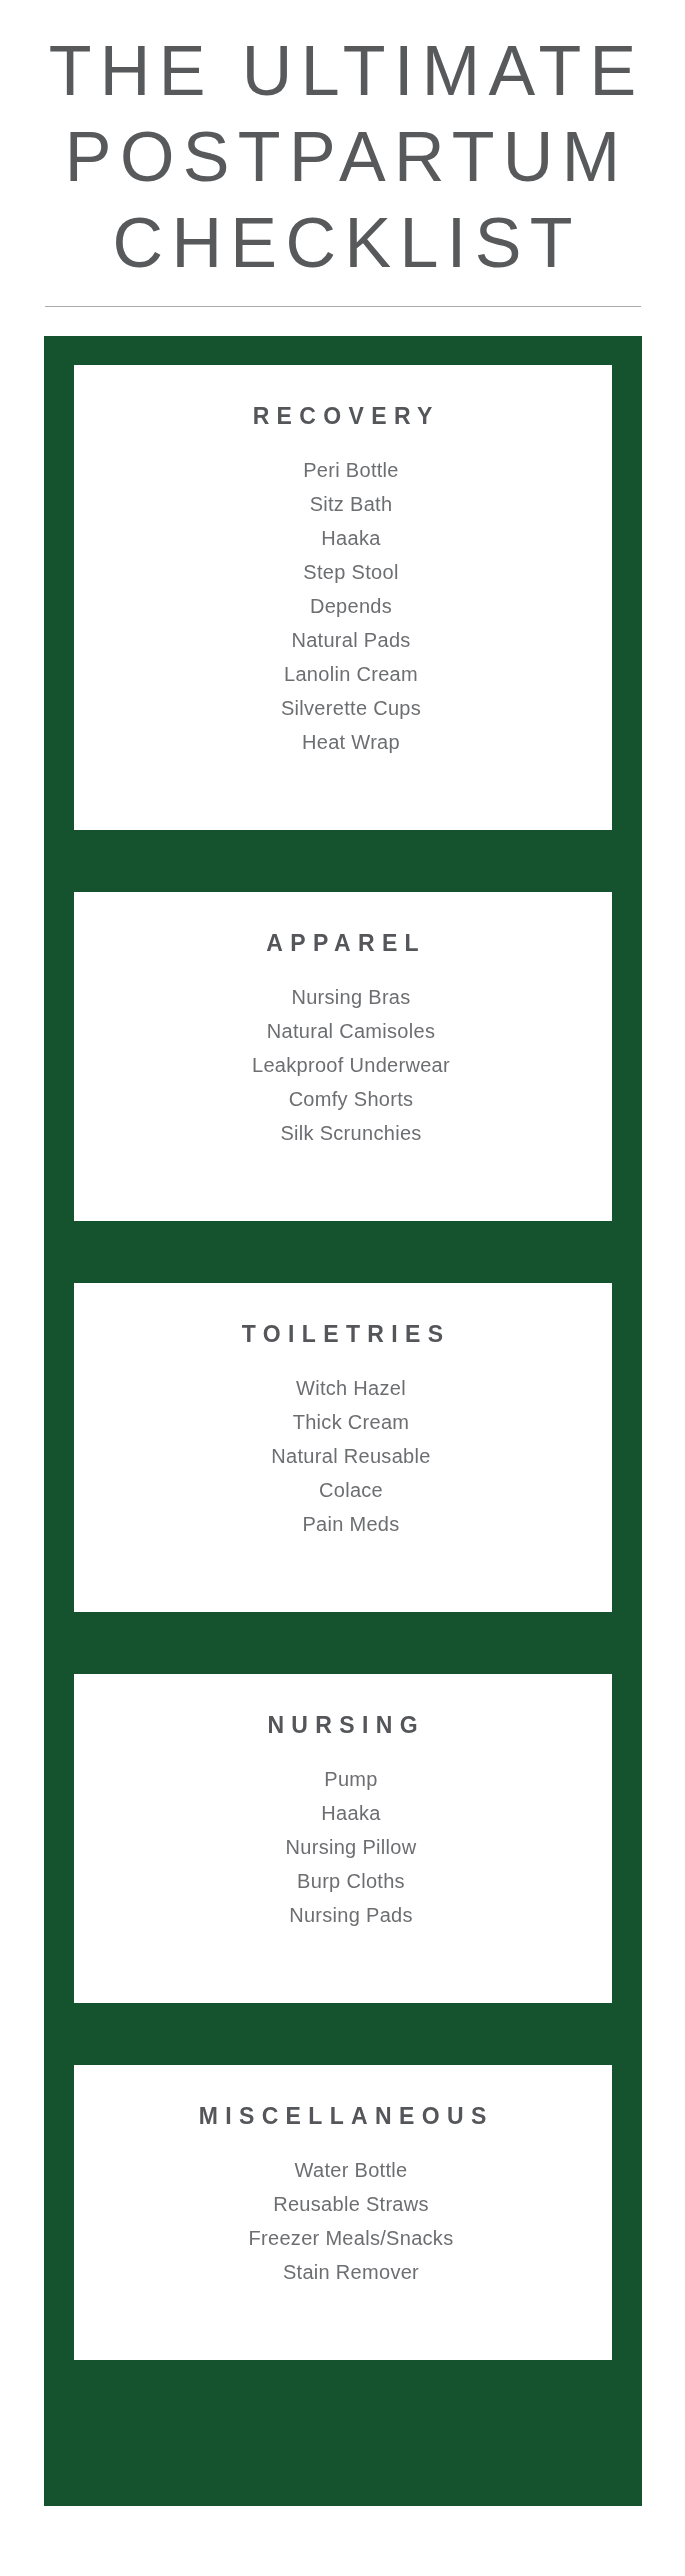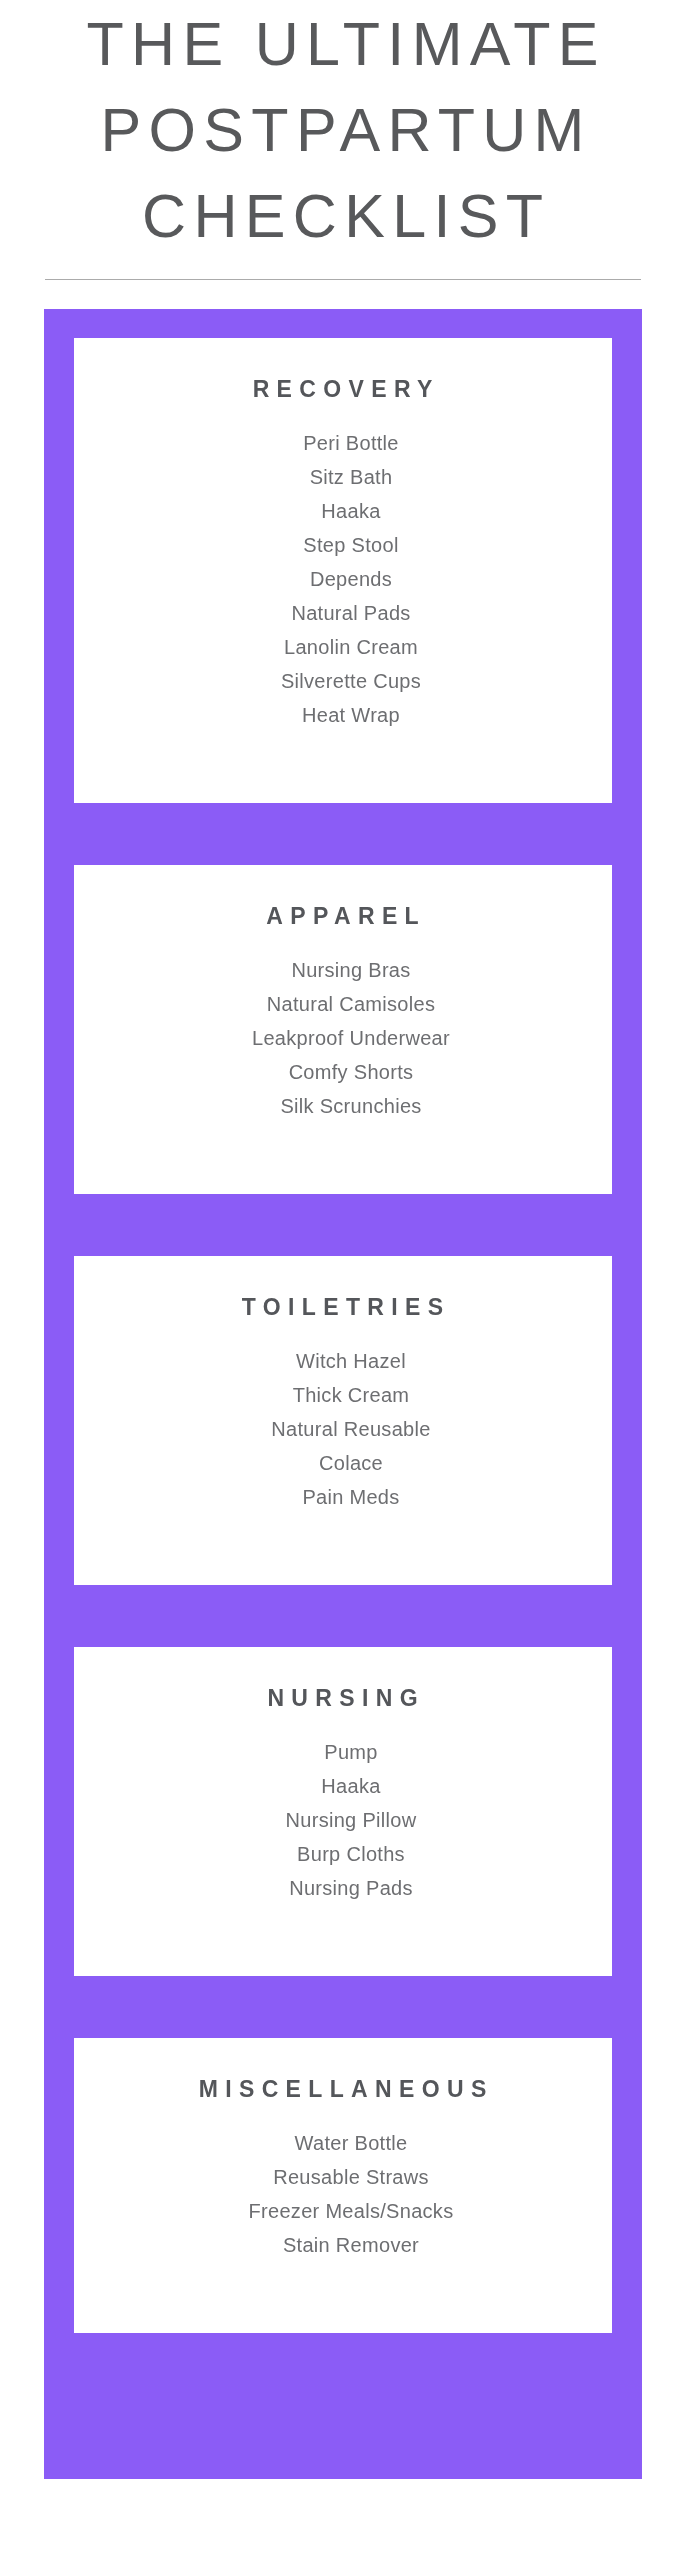--- a/index.html
+++ b/index.html
@@ -10,43 +10,43 @@
   }
   body {
     width: 685px;
     height: 2576px;
     overflow: hidden;
     position: relative;
   }
 
   
   .title {
-    padding-top: 1px;
+    padding-top: 28px;
     text-align: center;
     color: #58595b;
-    font-size: 61px;
+    font-size: 70px;
     font-weight: 100;
     line-height: 86px;
     letter-spacing: 0.12em;
     text-indent: 0.12em; 
   }
 
   
   .divider {
     width: 596px;
     height: 1.8px;
     margin: 19.6px auto 0 auto;
     background: #ababab;
   }
 
   
   .board {
     width: 598px;
     margin: 29px auto 0 auto;
-    background: #8b5cf6;
+    background: #14532d;
     padding: 29px 0 138px 0;
     box-sizing: border-box;
   }
 
   
   .card {
     width: 538px;
     margin: 0 auto 62px auto;
     background: #ffffff;
     padding: 37px 0 71px 0;

